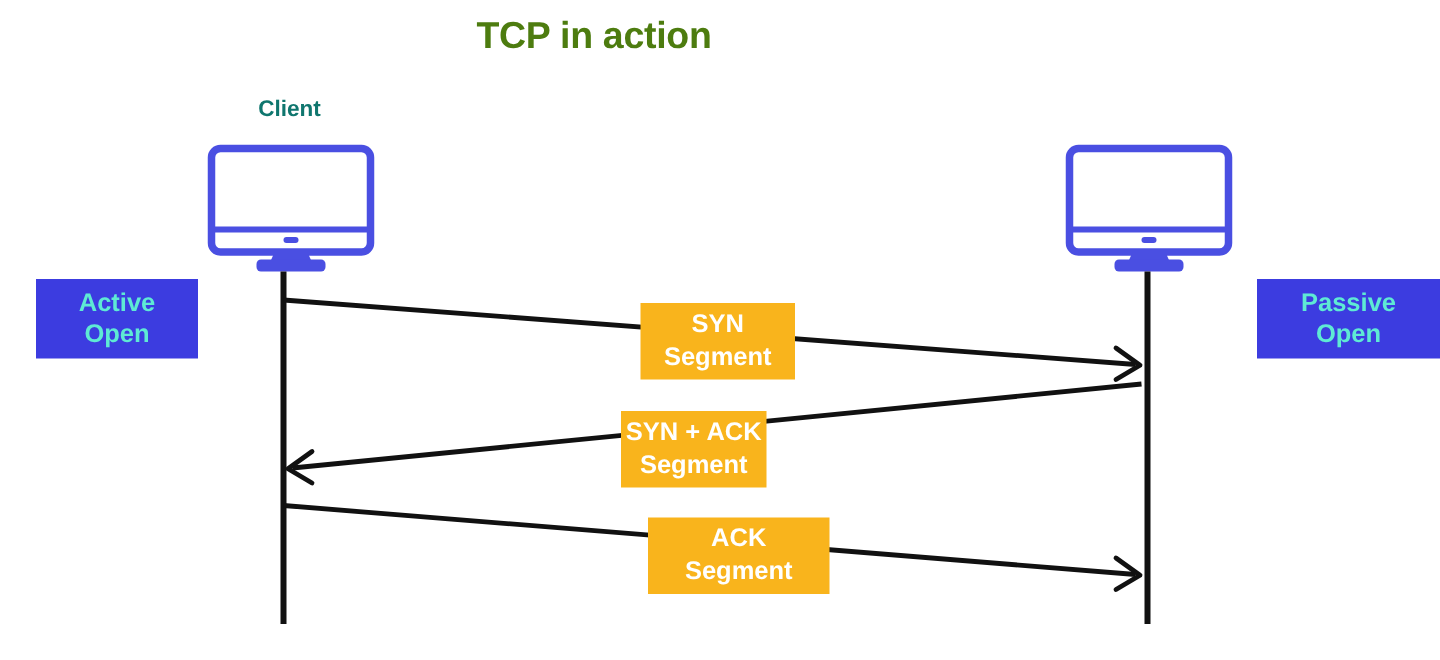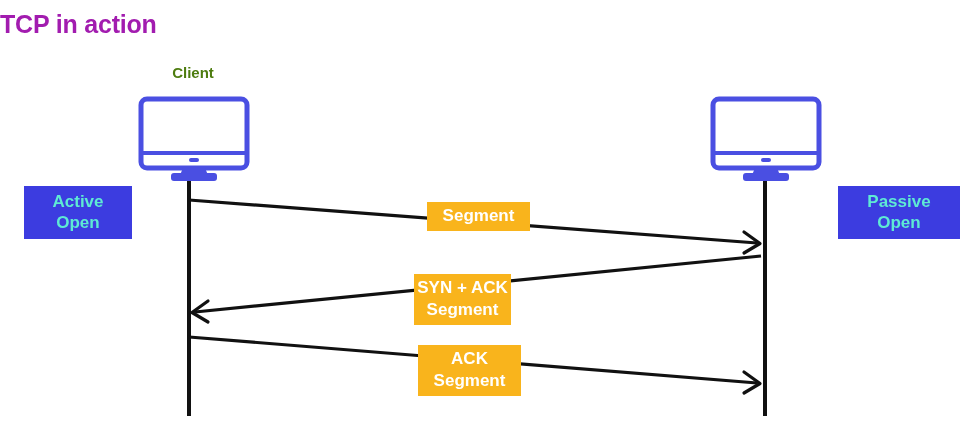--- a/index.html
+++ b/index.html
@@ -19,32 +19,33 @@
     height: 440px;
     background: #ffffff;
   }
 
   
   .title {
     position: absolute;
     left: 0;
     top: 10px;
     width: 792px;
+    text-align: center;
     font-size: 25px;
     font-weight: bold;
-    color: #a21caf;
+    color: #4d7c0f;
     letter-spacing: -0.2px;
   }
 
   
   .node-label {
     position: absolute;
     font-size: 15px;
     font-weight: bold;
-    color: #4d7c0f;
+    color: #0f766e;
     text-align: center;
     width: 160px;
   }
   .node-label.client { left: 113px; top: 64px; }
   .node-label.server { left: 685px; top: 64px; }
 
   
   .monitor {
     position: absolute;
     width: 112px;
@@ -93,21 +94,21 @@
     background: #f9b41c;
     color: #ffffff;
     font-weight: bold;
     font-size: 17px;
     line-height: 22px;
     text-align: center;
     padding: 3px 0 4px 0;
   }
   .seg.syn     { left: 427px; top: 202px; width: 103px; }
   .seg.synack  { left: 414px; top: 274px; width: 97px; }
-  .seg.ack     { left: 418px; top: 345px; width: 103px; }
+  .seg.ack     { left: 432px; top: 345px; width: 121px; }
 </style>
 </head>
 <body>
 
 <div id="canvas">
 
   <div class="title">TCP in action</div>
 
   <div class="node-label client">Client</div>
   <div class="monitor client">
@@ -154,20 +155,21 @@
   <div class="badge left">
     <div>Active</div>
     <div>Open</div>
   </div>
   <div class="badge right">
     <div>Passive</div>
     <div>Open</div>
   </div>
 
   <div class="seg syn">
+    <div>SYN</div>
     <div>Segment</div>
   </div>
   <div class="seg synack">
     <div>SYN + ACK</div>
     <div>Segment</div>
   </div>
   <div class="seg ack">
     <div>ACK</div>
     <div>Segment</div>
   </div>

